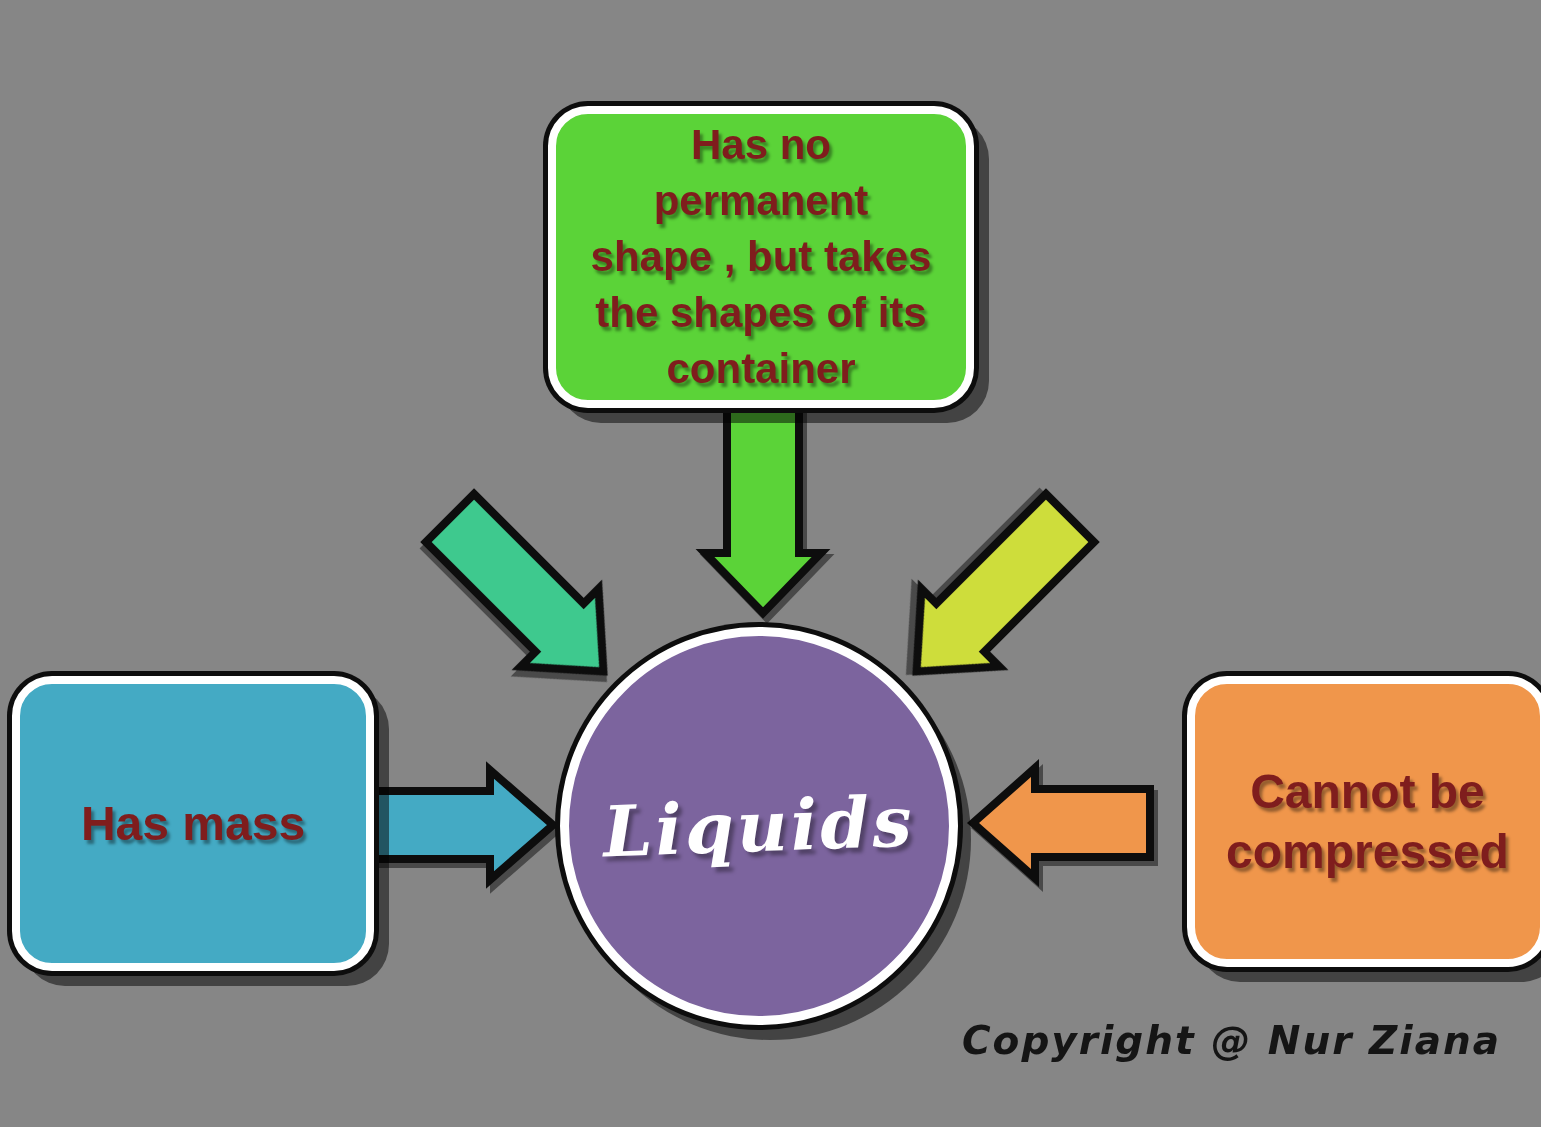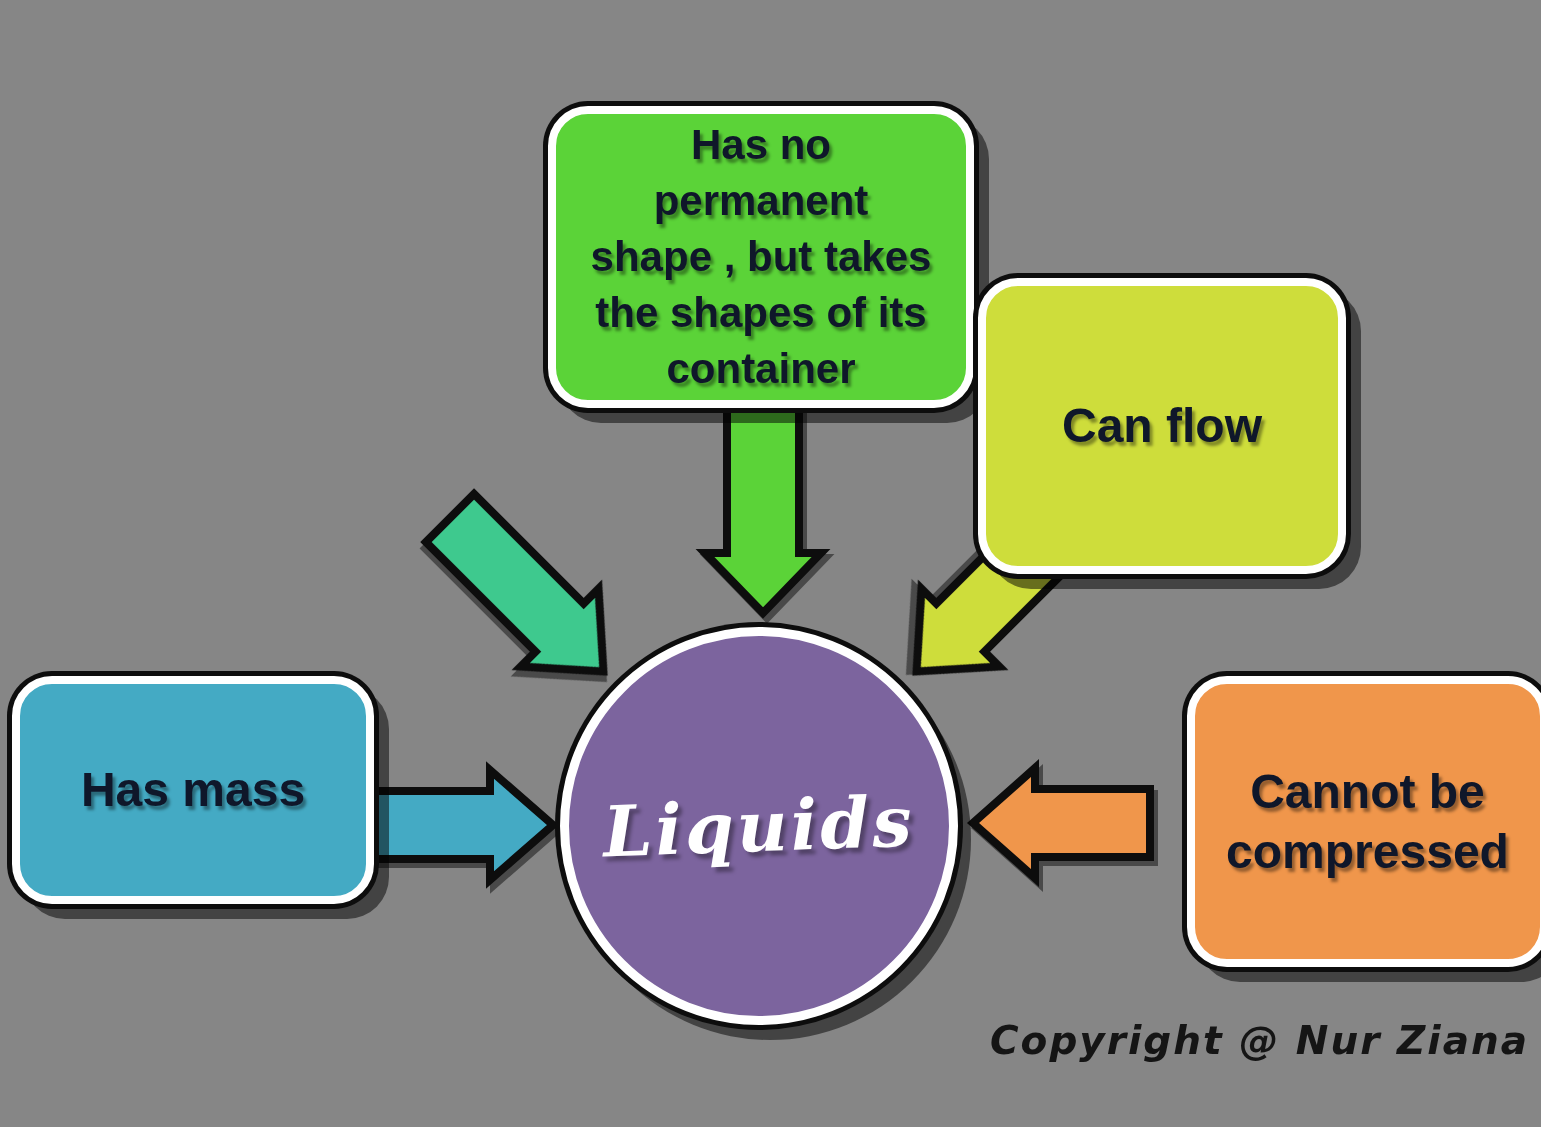--- a/index.html
+++ b/index.html
@@ -32,32 +32,32 @@
     border: 8px solid #ffffff;
     border-radius: 40px;
     box-shadow: 0 0 0 5px #0d0d0d, 13px 13px 0 2px rgba(0,0,0,0.5);
     display: flex;
     align-items: center;
     justify-content: center;
     text-align: center;
   }
   .box-label {
     white-space: pre-line;
-    color: #0f172a;
+    color: #7f1d1d;
     font-weight: bold;
     font-size: 48px;
     line-height: 1.25;
     text-shadow: 3px 4px 3px rgba(0,0,0,0.38);
     letter-spacing: 0px;
   }
   .box-top    { left: 548px;  top: 106px; width: 426px; height: 302px; }
   .box-top .box-label { font-size: 42px; line-height: 56px; }
   .box-top-left  { left: 178px;  top: 272px; width: 366px; height: 300px; }
   .box-top-right { left: 978px;  top: 278px; width: 368px; height: 296px; }
-  .box-left      { left: 12px;   top: 676px; width: 362px; height: 228px; }
+  .box-left      { left: 12px;   top: 676px; width: 362px; height: 295px; }
   .box-right     { left: 1148px; top: 676px; width: 361px; height: 291px; margin-left: 39px; }
   .center-circle {
     position: absolute;
     z-index: 2;
     box-sizing: border-box;
     left: 560px;
     top: 627px;
     width: 398px;
     height: 398px;
     border: 9px solid #ffffff;
@@ -83,21 +83,20 @@
     left: 962px;
     top: 1018px;
     width: 500px;
     color: #151515;
     font-family: "DejaVu Sans", "Liberation Sans", sans-serif;
     font-weight: bold;
     font-style: italic;
     font-size: 39px;
     letter-spacing: 2px;
     white-space: nowrap;
-    margin-left: 28px;
   }
 </style>
 </head>
 <body>
 
 <div class="canvas" style="background-color: rgb(134, 134, 134);">
 
   <svg class="arrows-layer" width="1541" height="1127" viewBox="0 0 1541 1127">
     <polygon points="360,791 490,791 490,770 553,825 490,880 490,859 360,859" fill="#44AAC4"></polygon>
     <polygon points="1150,789 1035,789 1035,768 973,823 1035,878 1035,857 1150,857" fill="#F0964B"></polygon>
@@ -108,23 +107,20 @@
 
   <div class="box box-top" style="background-color: rgb(91, 211, 56);">
     <span class="box-label">Has no
 permanent
 shape , but takes
 the shapes of its
 container</span>
   </div>
 
 
-  <div class="box box-top-right" style="background-color: rgb(206, 221, 59);">
-    <span class="box-label">Can flow</span>
-  </div>
 
   <div class="box box-left" style="background-color: rgb(68, 170, 196);">
     <span class="box-label">Has mass</span>
   </div>
 
   <div class="box box-right" style="background-color: rgb(240, 150, 75);">
     <span class="box-label">Cannot be
 compressed</span>
   </div>
 

